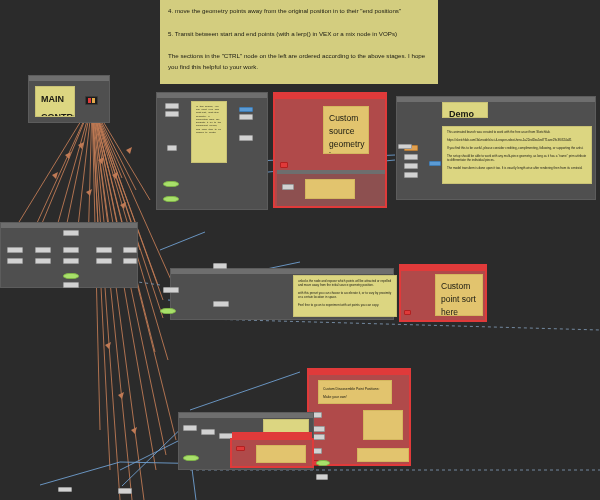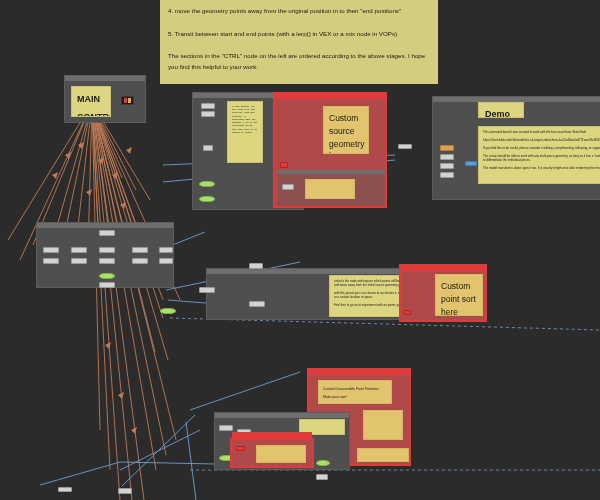--- a/index.html
+++ b/index.html
@@ -3,21 +3,21 @@
 <meta charset="utf-8">
 <style>
   html,body{margin:0;padding:0;background:#262626;}
   #stage{
     position:relative;width:600px;height:500px;overflow:hidden;
     background:#2b2b2b;
     font-family:"Liberation Sans", sans-serif;
   }
   #wires{position:absolute;left:0;top:0;width:600px;height:500px;pointer-events:none;}
   .panel{position:absolute;box-sizing:border-box;}
-  .netbox{background:#4f4f4f;border:1px solid #5c5c5c;margin-left:36px;}
+  .netbox{background:#4f4f4f;border:1px solid #5c5c5c;}
   .netbox.hdr::before{
     content:"";position:absolute;left:0;top:0;right:0;height:5px;
     background:#6e6e6e;
   }
   .redbox{background:#b04a4a;border:2px solid #e03a3a;}
   .redbox.hdr::before{
     content:"";position:absolute;left:0;top:0;right:0;height:5px;
     background:#e03a3a;
   }
   .innerdark{background:#8d5050;}

